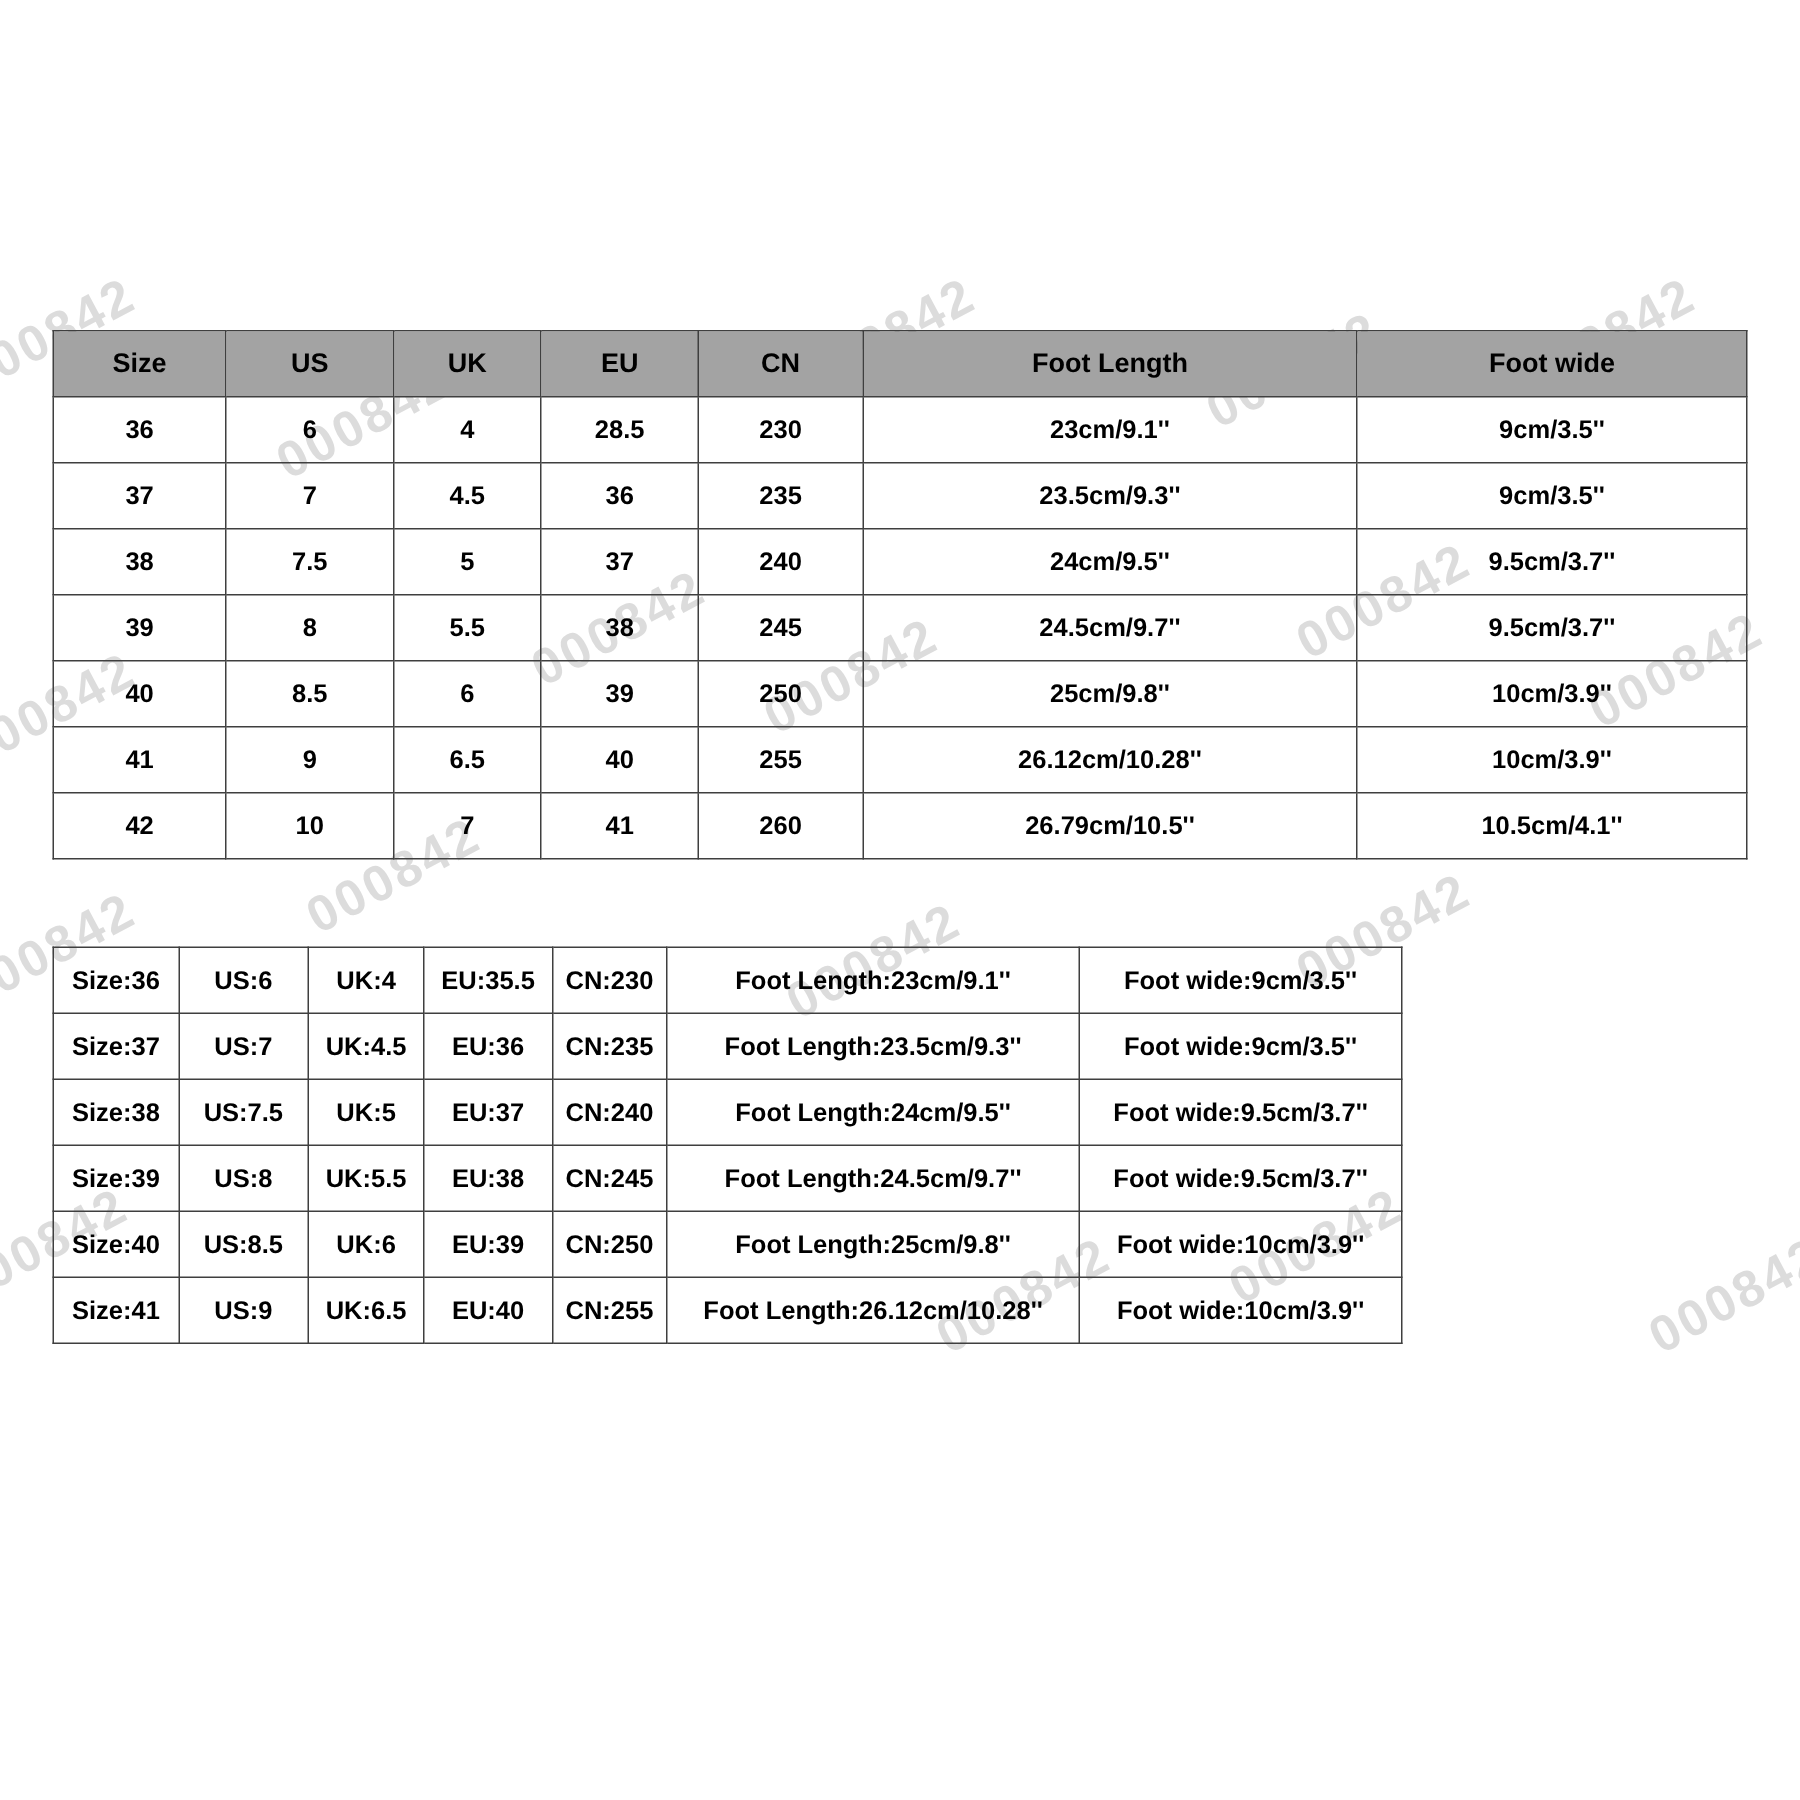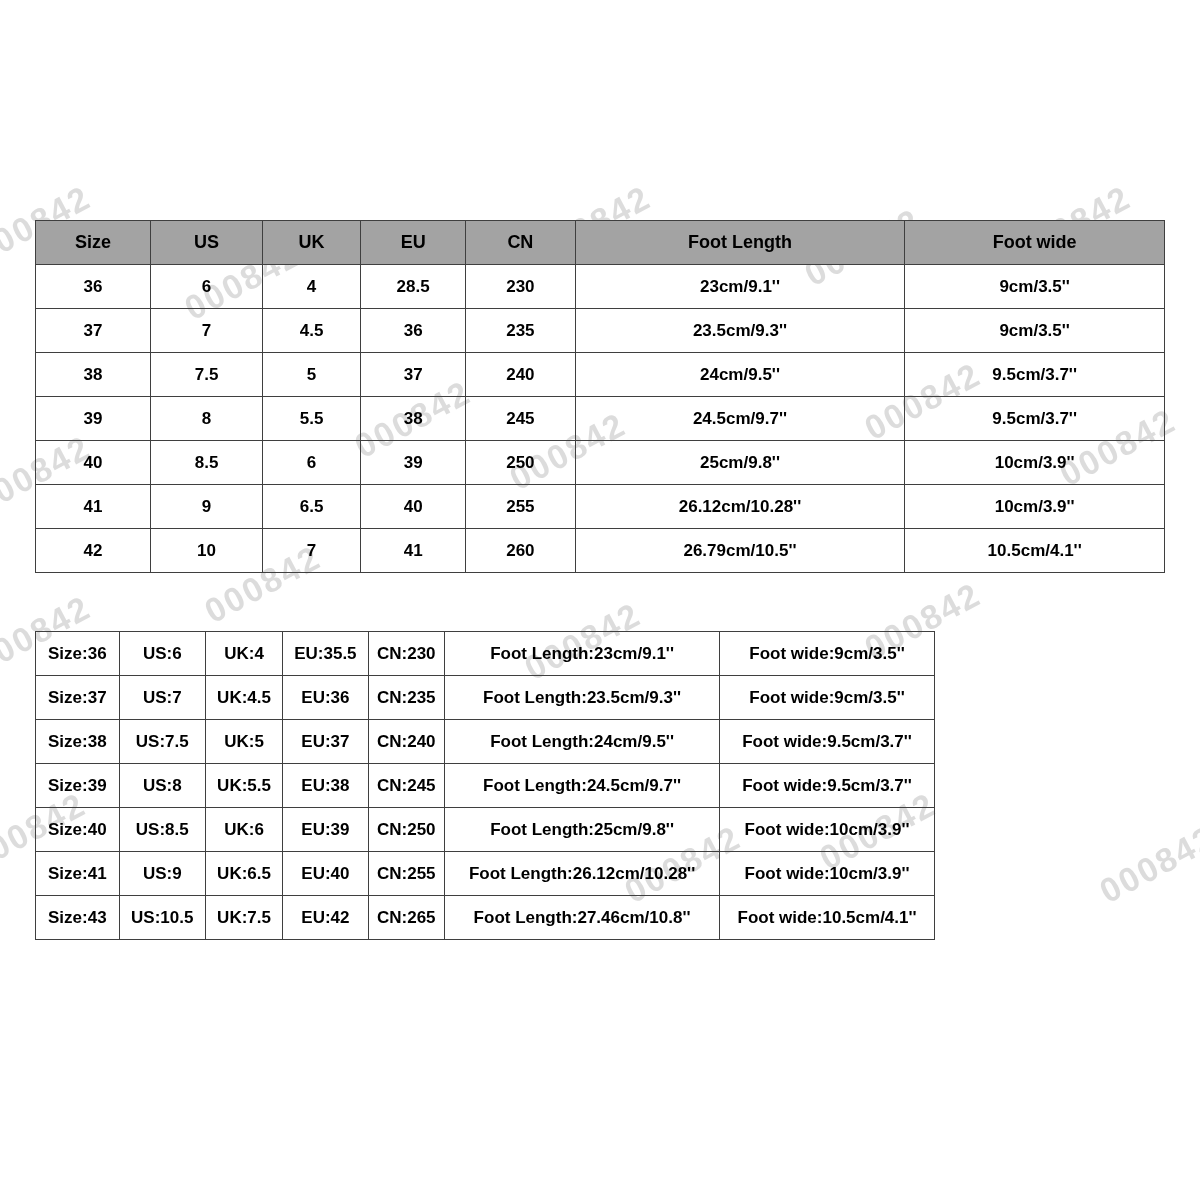--- a/index.html
+++ b/index.html
@@ -238,25 +238,16 @@
         </tr>
         <tr>
           <td>Size:41</td>
           <td>US:9</td>
           <td>UK:6.5</td>
           <td>EU:40</td>
           <td>CN:255</td>
           <td>Foot Length:26.12cm/10.28''</td>
           <td>Foot wide:10cm/3.9''</td>
         </tr>
-        <tr>
-          <td>Size:43</td>
-          <td>US:10.5</td>
-          <td>UK:7.5</td>
-          <td>EU:42</td>
-          <td>CN:265</td>
-          <td>Foot Length:27.46cm/10.8''</td>
-          <td>Foot wide:10.5cm/4.1''</td>
-        </tr>
       </tbody>
   </table>
 
 </div>
 
 </body></html>

